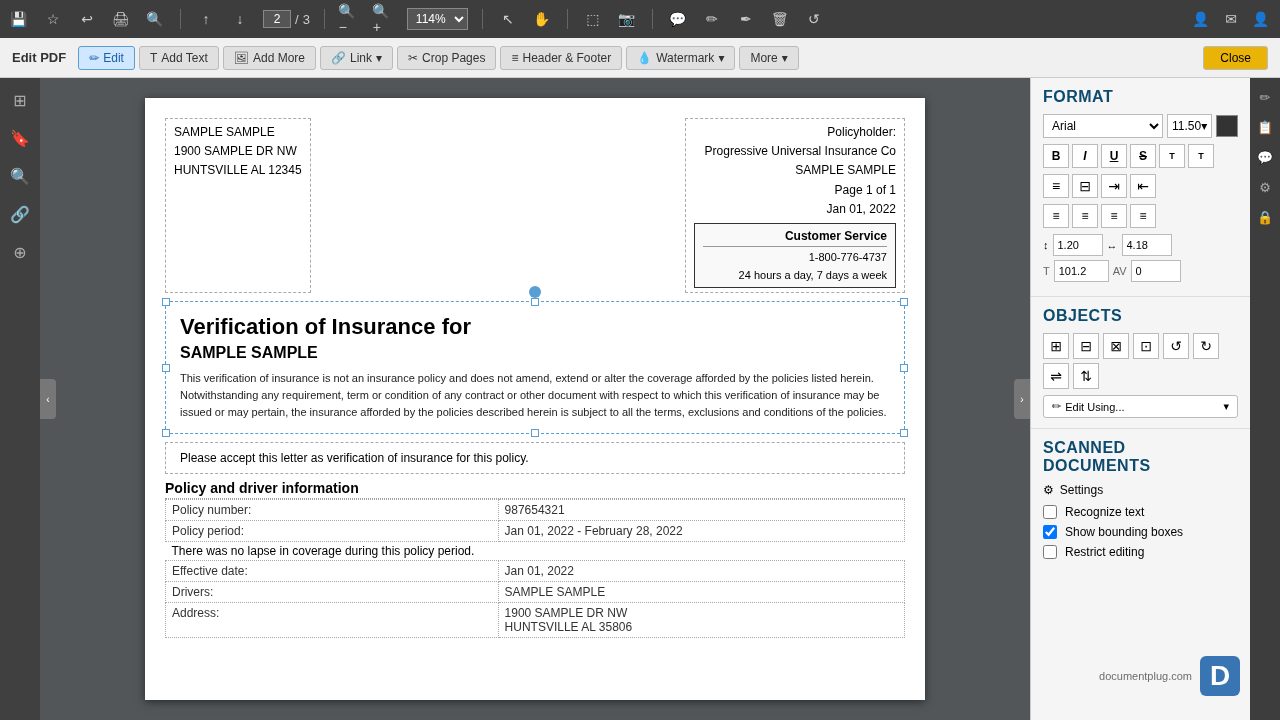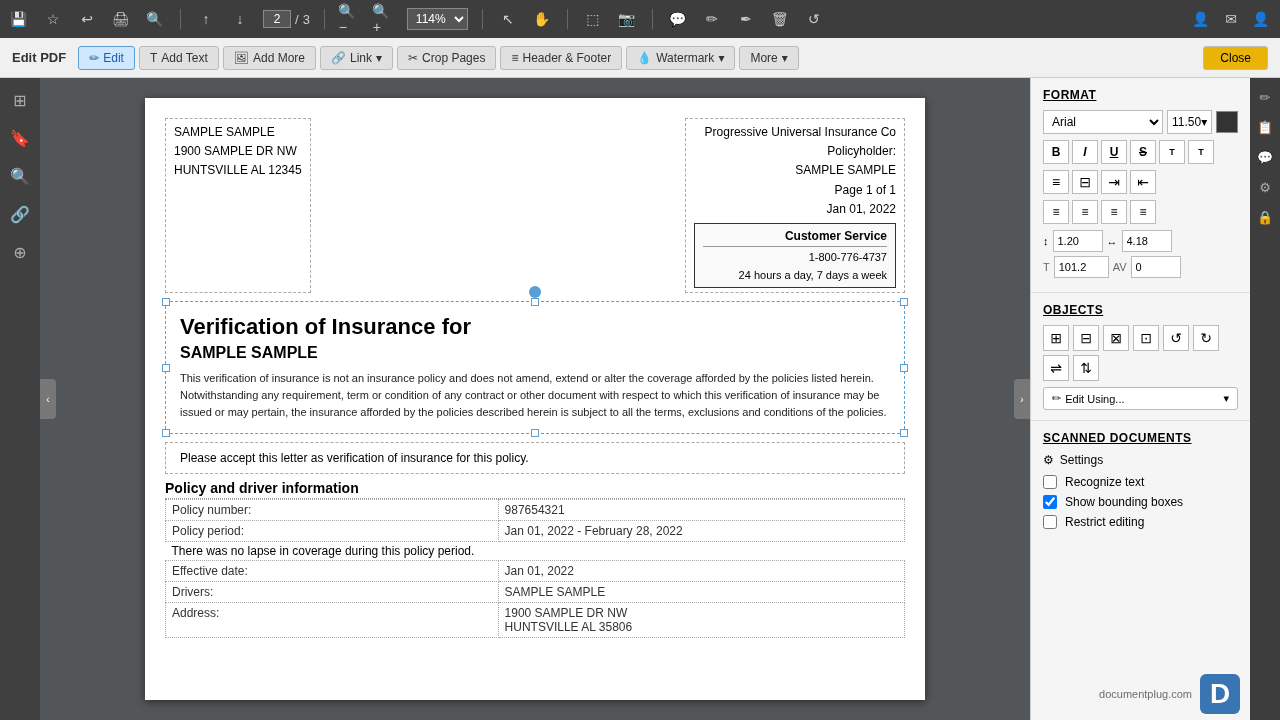--- a/index.html
+++ b/index.html
@@ -233,22 +233,22 @@
       flex-shrink: 0;
       overflow-y: auto;
       position: relative;
     }
 
     .right-panel-section {
       padding: 10px 12px;
       border-bottom: 1px solid #ddd;
     }
     .right-panel-title {
-      font-size: 12px; font-weight: bold; color: #000000; margin-bottom: 8px;
-      text-transform: uppercase; letter-spacing: 0.5px; text-decoration: underline;
+      font-size: 16px; font-weight: bold; color: #0c4a6e; margin-bottom: 8px;
+      text-transform: uppercase; letter-spacing: 0.5px;
     }
 
     
     .font-row {
       display: flex; align-items: center; gap: 4px; margin-bottom: 6px;
     }
     .font-select {
       flex: 1; border: 1px solid #bbb; background: #fff; font-size: 12px;
       padding: 2px 4px; height: 24px;
     }
@@ -328,21 +328,21 @@
       display: flex; align-items: center; gap: 8px; font-size: 12px;
       margin-bottom: 6px;
     }
     .checkbox-row input[type="checkbox"] {
       width: 14px; height: 14px;
     }
 
     
     .watermark-logo {
       position: absolute;
-      bottom: 6px;
+      bottom: 24px;
       right: 10px;
       text-align: right;
       opacity: 0.85;
     }
     .watermark-logo-text {
       font-size: 11px; color: #555;
     }
     .watermark-d {
       background: #1a5fa8;
       color: #fff;
@@ -470,22 +470,22 @@
 
       <div class="doc-header">
 
         <div class="address-block">
           <div>SAMPLE SAMPLE</div>
           <div>1900 SAMPLE DR NW</div>
           <div>HUNTSVILLE AL 12345</div>
         </div>
 
         <div class="company-info">
+          <div>Policyholder:</div>
           <div>Progressive Universal Insurance Co</div>
-          <div>Policyholder:</div>
           <div>SAMPLE SAMPLE</div>
           <div>Page 1  of 1</div>
           <div>Jan 01, 2022</div>
           <div class="customer-service-box">
             <div class="customer-service-title">Customer Service</div>
             <div>1-800-776-4737</div>
             <div>24 hours a day, 7 days a week</div>
           </div>
         </div>
       </div>

